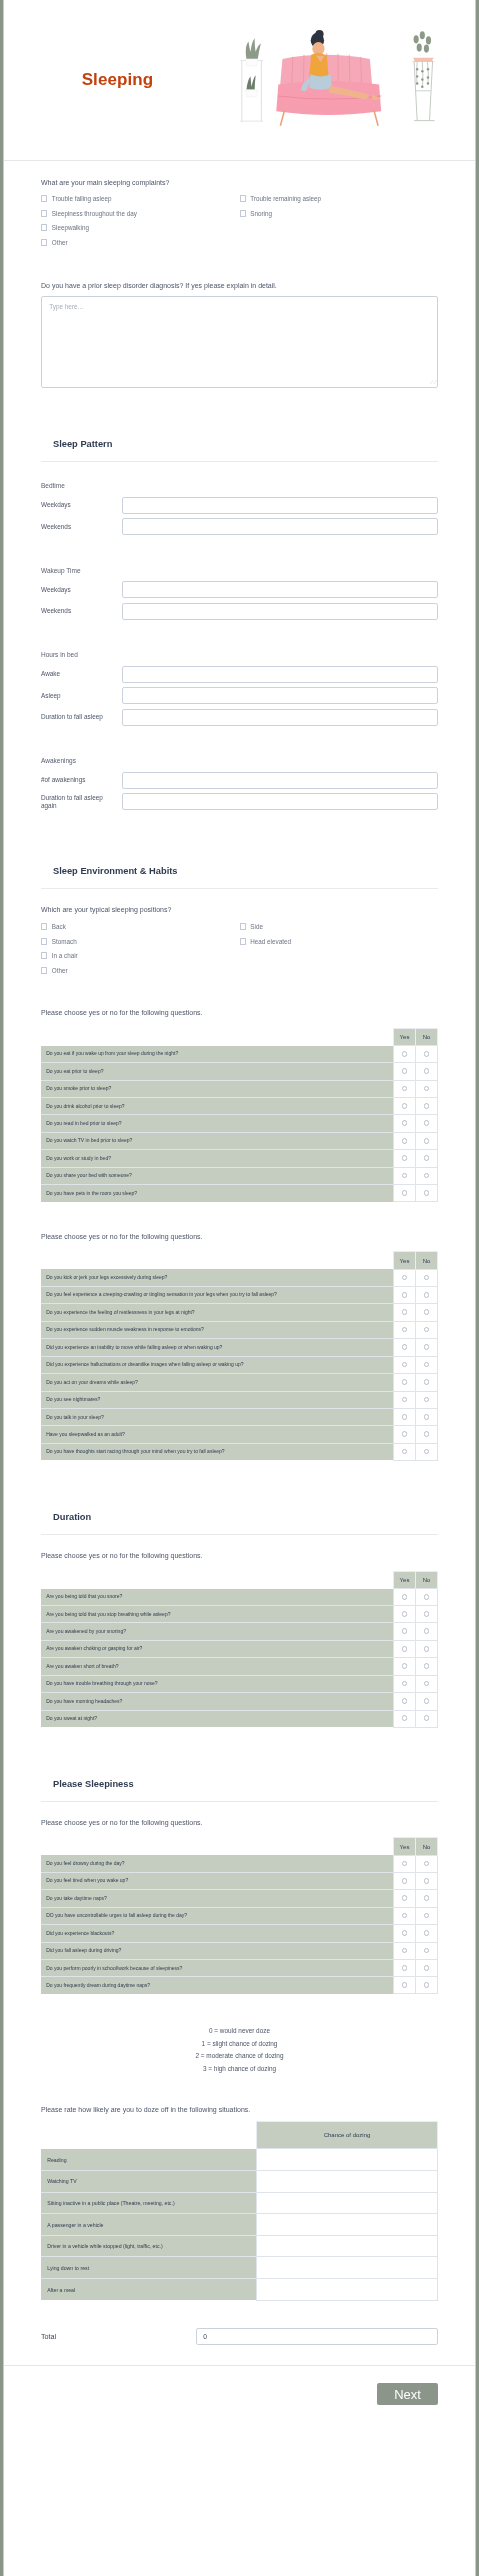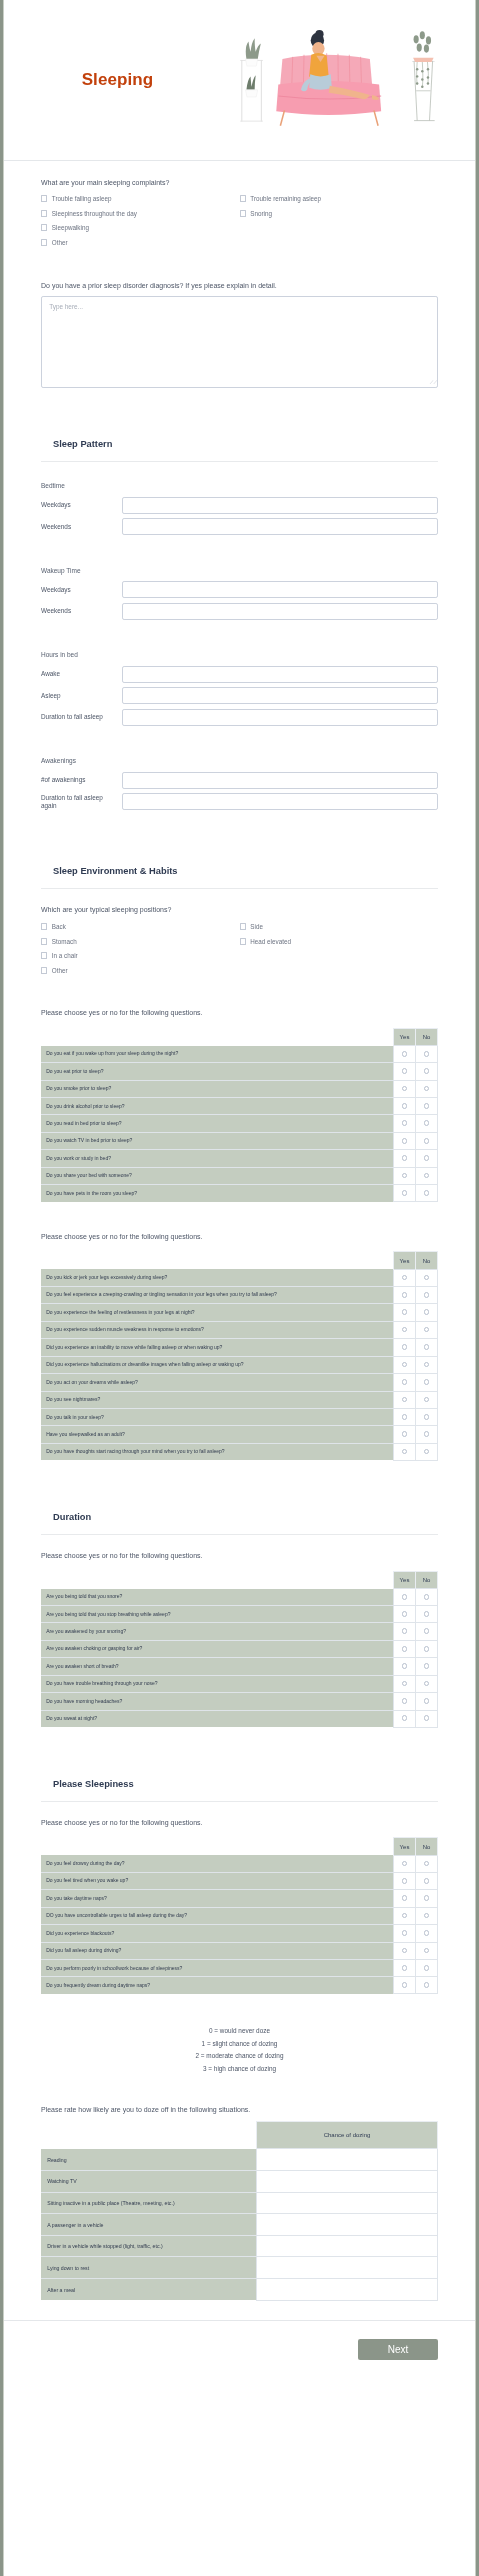--- a/index.html
+++ b/index.html
@@ -253,27 +253,27 @@
 
   
   .footer {
     border-top: 0.5px solid #e4e7ea;
     margin-top: 19.6px;
     padding: 17.5px 37px 20.6px 37px;
     display: flex;
     justify-content: flex-end;
   }
   .next-btn {
-    width: 80px;
+    width: 61px;
     height: 21.6px;
     background: #8b9589;
     color: #ffffff;
     border: none;
     border-radius: 2.1px;
-    font-size: 10px;
+    font-size: 13px;
     font-family: "Liberation Sans", sans-serif;
     cursor: pointer;
   }
   .sp-34 { height: 17.5px; }
   .sp-46 { height: 24px; }
   .sp-60 { height: 31px; }
   .sp-76 { height: 39px; }
 </style>
 </head>
 <body>
@@ -789,20 +789,26 @@
             <td class="q">Lying down to rest</td>
             <td class="val"></td>
           </tr>
           <tr>
             <td class="q">After a meal</td>
             <td class="val"></td>
           </tr>
         </tbody>
     </table>
 
+    <div class="total-row">
+      <div class="total-label">Total</div>
+      <div class="total-input">
+        <span>0</span>
+      </div>
+    </div>
   </div>
 
   <div class="footer">
     <button class="next-btn">Next</button>
   </div>
 
 </div>
 
 
 </body></html>

